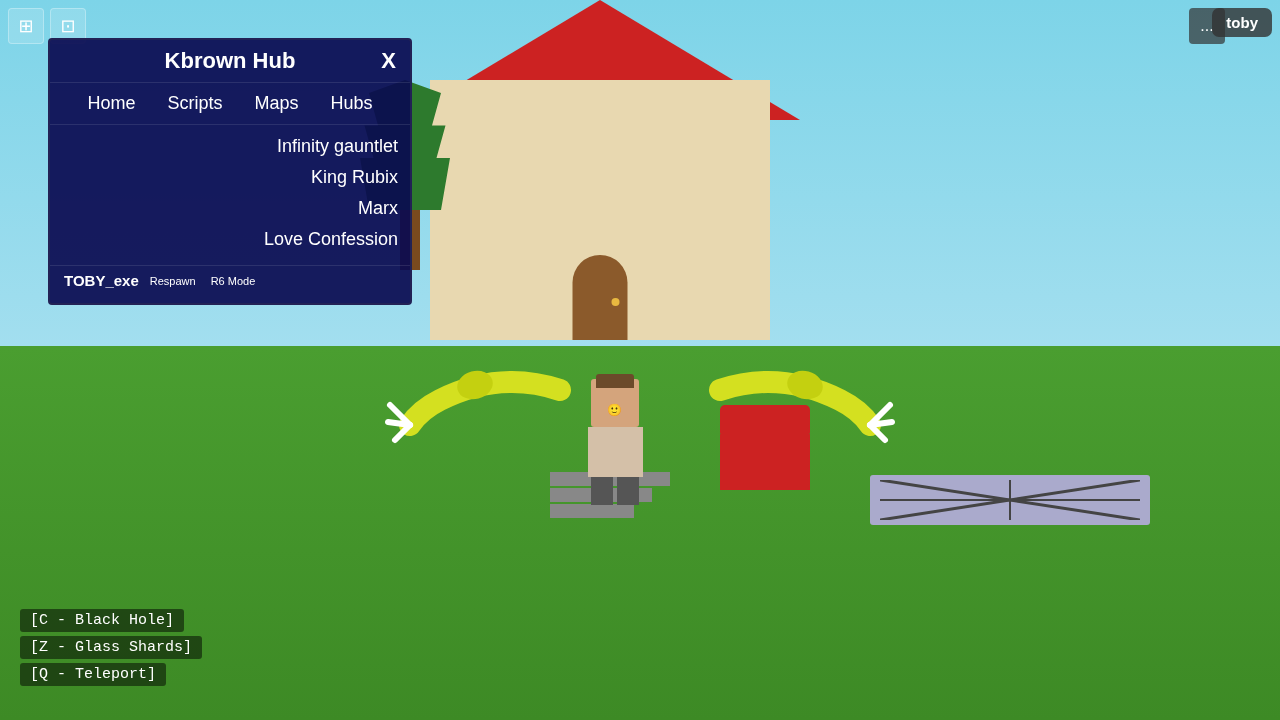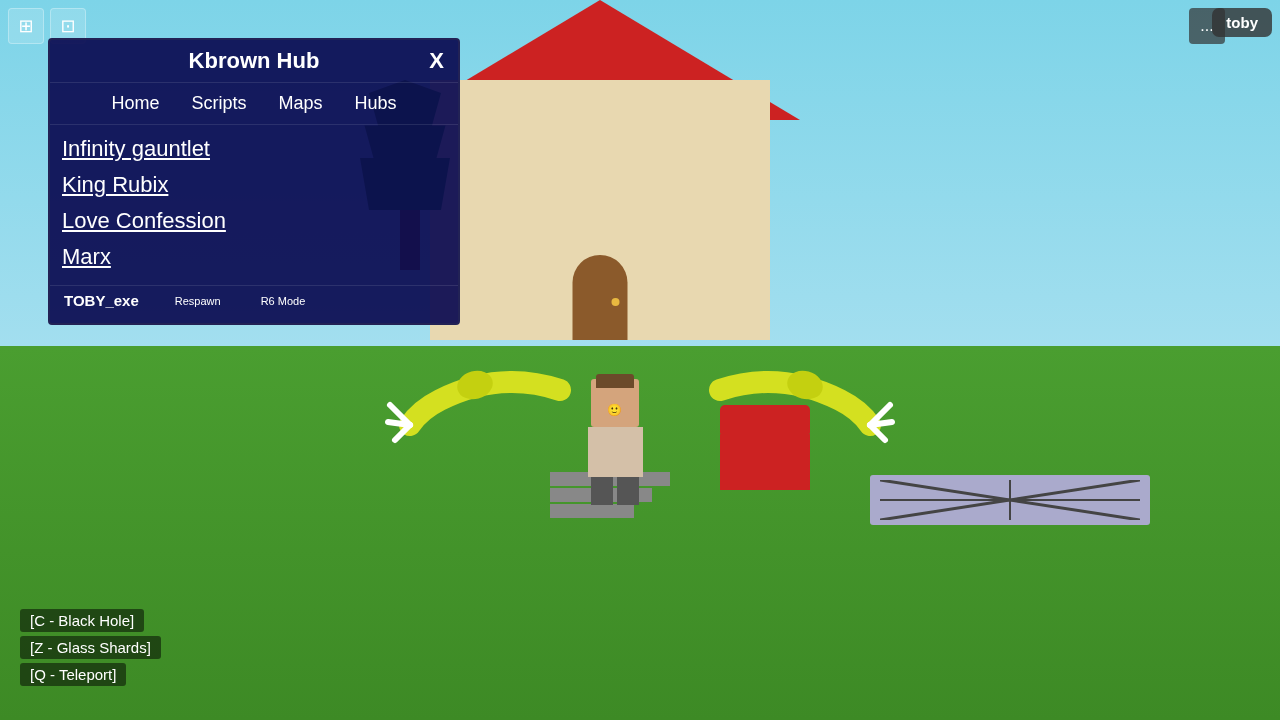--- a/index.html
+++ b/index.html
@@ -262,21 +262,21 @@
       font-weight: bold;
       border-radius: 7px;
       z-index: 10;
     }
 
     
     .menu-panel {
       position: absolute;
       top: 38px;
       left: 48px;
-      width: 412px;
+      width: 364px;
       background: rgba(10, 10, 80, 0.92);
       border: 2px solid #222255;
       border-radius: 4px;
       z-index: 20;
       padding-bottom: 8px;
     }
 
     .menu-title-bar {
       display: flex;
       align-items: center;
@@ -317,32 +317,31 @@
       cursor: pointer;
       padding: 2px 4px;
     }
 
     .menu-list {
       padding: 6px 0;
     }
 
     .menu-list-item {
       color: white;
-      font-size: 22px;
-      text-align: left;
+      font-size: 18px;
+      text-align: right;
       padding: 5px 12px;
       cursor: pointer;
-      text-decoration: underline;
     }
 
     .menu-footer {
       display: flex;
       align-items: center;
       padding: 6px 14px;
-      gap: 32px;
+      gap: 7px;
       border-top: 1px solid rgba(255,255,255,0.1);
       margin-top: 4px;
     }
 
     .menu-footer-user {
       color: white;
       font-size: 15px;
       font-weight: bold;
     }
 
@@ -362,20 +361,21 @@
     }
 
     .keybind-item {
       color: white;
       font-size: 15px;
       background: rgba(0,0,0,0.5);
       padding: 3px 10px;
       margin-bottom: 4px;
       border-radius: 3px;
       display: inline-block;
+      font-family: Liberation Mono, monospace;
     }
 
     
     .claw-svg {
       position: absolute;
       bottom: 210px;
       left: 340px;
       width: 600px;
       height: 200px;
       z-index: 5;
@@ -487,22 +487,22 @@
   <div class="menu-nav">
     <span class="menu-nav-item">Home</span>
     <span class="menu-nav-item">Scripts</span>
     <span class="menu-nav-item">Maps</span>
     <span class="menu-nav-item">Hubs</span>
   </div>
 
   <div class="menu-list">
     <div class="menu-list-item">Infinity gauntlet</div>
     <div class="menu-list-item">King Rubix</div>
+    <div class="menu-list-item">Marx</div>
     <div class="menu-list-item">Love Confession</div>
-    <div class="menu-list-item">Marx</div>
   </div>
 
   <div class="menu-footer">
     <span class="menu-footer-user">TOBY_exe</span>
     <span class="menu-footer-btn">Respawn</span>
     <span class="menu-footer-btn">R6 Mode</span>
   </div>
 </div>
 
 <div class="keybinds">

